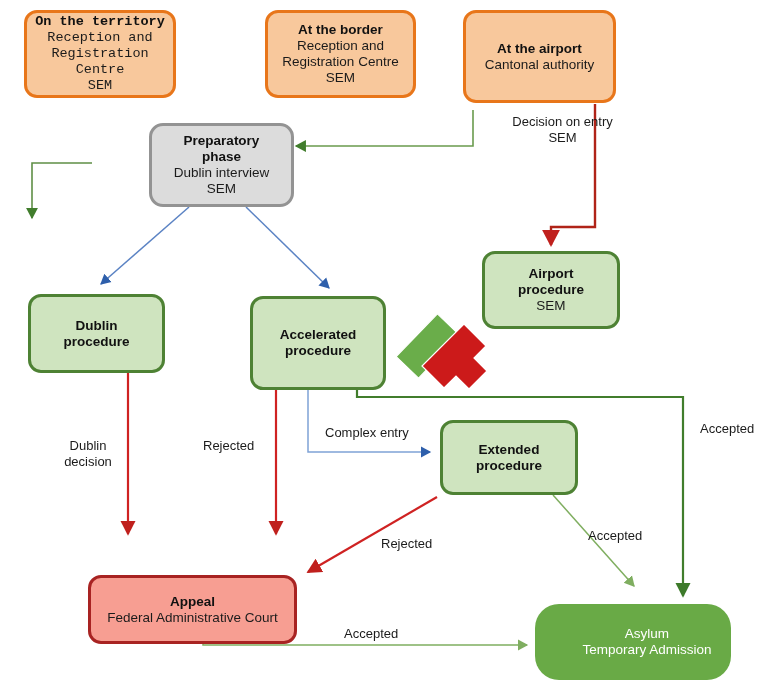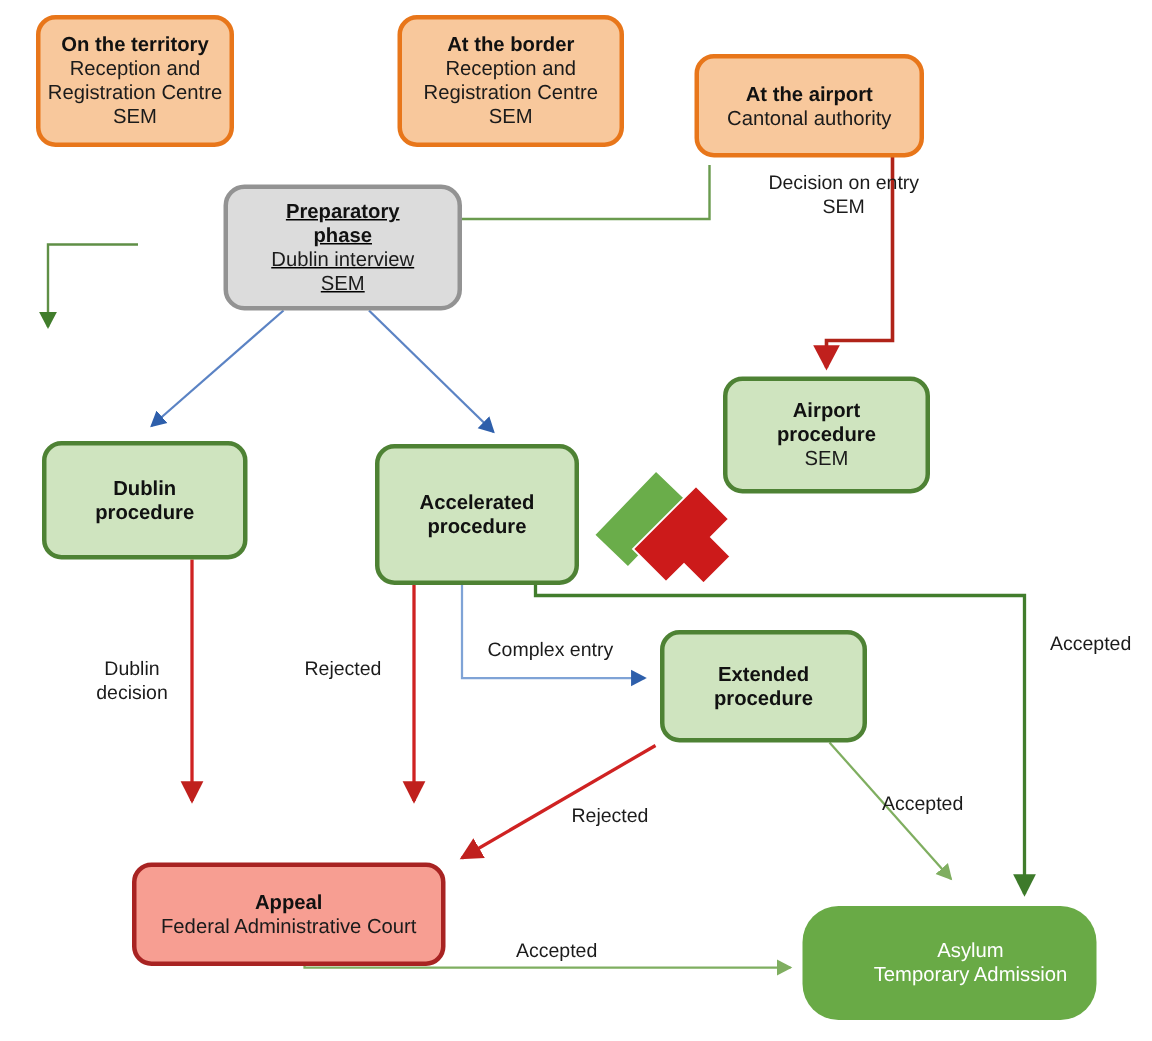--- a/index.html
+++ b/index.html
@@ -166,40 +166,40 @@
     </g>
 
     <g>
       <path d="M443,322 L465,344 L453,356 L466,369 L448,387 L435,374 L423,386 L401,364 Z" fill="#6aad4a" stroke="#ffffff" stroke-width="1.2" transform="translate(-5,-8) rotate(-1,433,354)"></path>
     </g>
     <g>
       <path d="M478,334 L500,356 L488,368 L501,381 L483,399 L470,386 L458,398 L436,376 Z" fill="#cc1a1a" stroke="#ffffff" stroke-width="1.2" transform="translate(-14,-10)"></path>
     </g>
   </svg>
 
-  <div class="node n-orange" style="left:24px; top:10px; width:132px; height:88px;">
+  <div class="node n-orange" style="left:24px; top:10px; width:152px; height:88px;font-family:Liberation Mono, monospace;">
     <div class="t-bold">On the territory</div>
     <div class="t-norm">Reception and</div>
     <div class="t-norm">Registration Centre</div>
     <div class="t-norm">SEM</div>
   </div>
 
   <div class="node n-orange" style="left:265px; top:10px; width:151px; height:88px;">
     <div class="t-bold">At the border</div>
     <div class="t-norm">Reception and</div>
     <div class="t-norm">Registration Centre</div>
     <div class="t-norm">SEM</div>
   </div>
 
-  <div class="node n-orange" style="left:463px; top:10px; width:153px; height:69px;margin-top:26px;">
+  <div class="node n-orange" style="left:463px; top:10px; width:153px; height:93px;">
     <div class="t-bold">At the airport</div>
     <div class="t-norm">Cantonal authority</div>
   </div>
 
-  <div class="node n-grey" style="left:149px; top:123px; width:159px; height:84px;text-decoration:underline;">
+  <div class="node n-grey" style="left:149px; top:123px; width:145px; height:84px;">
     <div class="t-bold" style="white-space:pre-line;">Preparatory
 phase</div>
     <div class="t-norm">Dublin interview</div>
     <div class="t-norm">SEM</div>
   </div>
 
   <div class="node n-green" style="left:28px; top:294px; width:137px; height:79px;">
     <div class="t-bold" style="white-space:pre-line;">Dublin
 procedure</div>
   </div>

